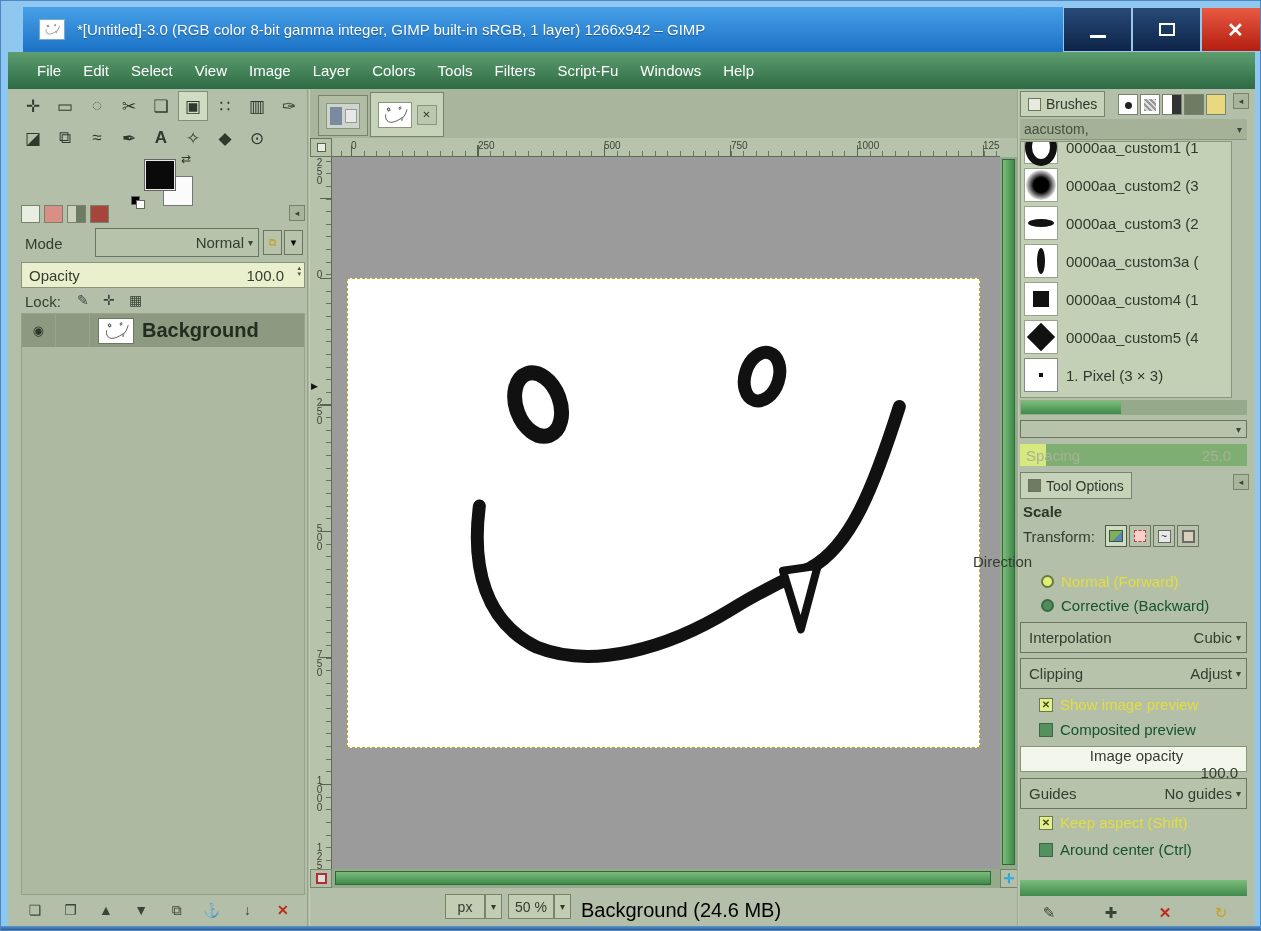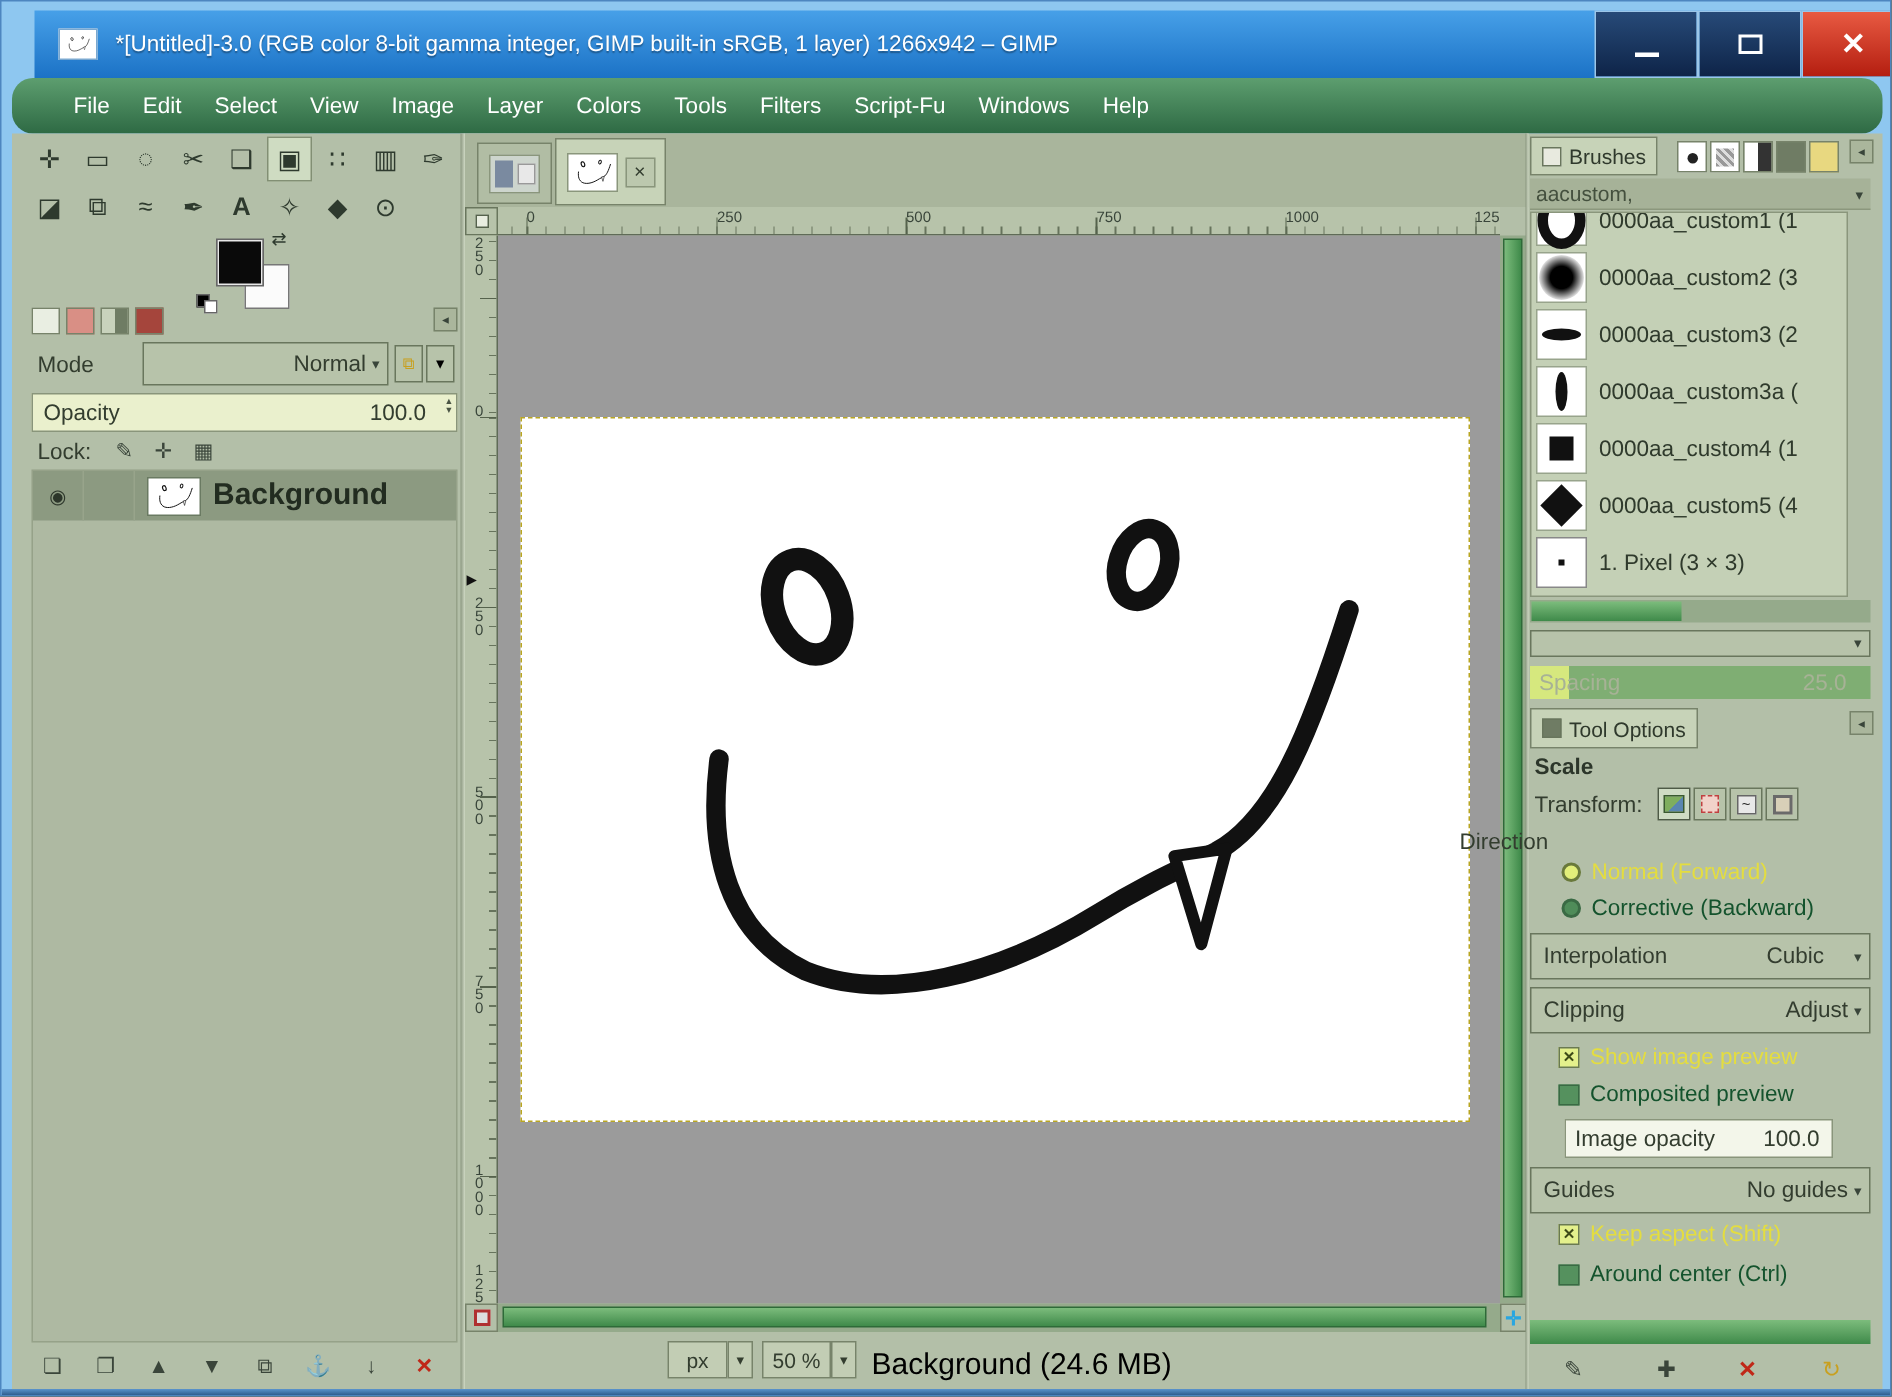--- a/index.html
+++ b/index.html
@@ -19,21 +19,21 @@
   .title-text { font-size:15px; margin-left:12px; text-shadow:0 1px 1px rgba(0,0,0,.35); white-space:nowrap; }
   .winbtns { position:absolute; right:0; top:0; height:45px; display:flex; }
   .wbtn { width:69px; height:45px; border:1px solid #9cc6e8; display:flex; align-items:center; justify-content:center; }
   .wbtn.min,.wbtn.max { background:linear-gradient(#274a78,#0e2448); }
   .wbtn.close { background:linear-gradient(#e85a42,#b41e10); color:#fff; font-size:20px; font-weight:bold; }
   .minbar { width:16px; height:3px; background:#fff; margin-top:14px; }
   .maxbox { width:16px; height:13px; border:2px solid #fff; }
 
   
   .menubar { left:7px; top:51px; width:1247px; height:37px;
-    background:linear-gradient(#5d9e6f,#2e6a44); display:flex; align-items:center; padding-left:30px;border-radius:14px; }
+    background:linear-gradient(#5d9e6f,#2e6a44); display:flex; align-items:center; padding-left:18px; }
   .menu-item { color:#fff; font-size:15px; padding:0 11px; height:100%; display:flex; align-items:center; cursor:default; }
 
   
   .main { left:7px; top:88px; width:1247px; height:837px; background:#b3bfa8; }
   .bottom-border { left:0; top:925px; width:1261px; height:6px; background:linear-gradient(#5a94cc,#1e4470); }
 
   
   .tools { left:16px; top:89px; width:298px; display:flex; flex-wrap:wrap; }
   .tool { width:30px; height:30px; margin:1px; display:flex; align-items:center; justify-content:center; font-size:17px; color:#2e3a2e; }
   .tool.active { background:#cfdcc2; border:1px solid #828f74; }
@@ -523,21 +523,21 @@
   <span class="a to-label" style="left:972px; top:552px;">Direction</span>
   <div class="a optrow" style="left:1024px; top:572px;">
     <span class="radio sel"></span>
     <span class="yellow">Normal (Forward)</span>
   </div>
   <div class="a optrow" style="left:1024px; top:596px;">
     <span class="radio un"></span>
     <span class="dim">Corrective (Backward)</span>
   </div>
 
-  <div class="a dd" style="left:1019px; top:621px; width:227px; height:31px;gap:16px;">
+  <div class="a dd" style="left:1019px; top:621px; width:227px; height:31px;">
     <span class="ddl">Interpolation</span>
     <span class="ddv">Cubic</span>
     <span class="dda">▾</span>
   </div>
   <div class="a dd" style="left:1019px; top:657px; width:227px; height:31px;">
     <span class="ddl">Clipping</span>
     <span class="ddv">Adjust</span>
     <span class="dda">▾</span>
   </div>
 
@@ -545,21 +545,21 @@
     <span class="cb checked">
         <b>✕</b>
       </span>
     <span class="yellow">Show image preview</span>
   </div>
   <div class="a optrow" style="left:1022px; top:720px;">
     <span class="cb un"></span>
     <span class="dim">Composited preview</span>
   </div>
 
-  <div class="a bar-white" style="left:1042px; top:745px; width:179px; height:26px;">
+  <div class="a bar-white" style="left:1019px; top:745px; width:227px; height:26px;flex-direction:column;">
     <span class="lab">Image opacity</span>
     <span class="val">100.0</span>
   </div>
 
   <div class="a dd" style="left:1019px; top:777px; width:227px; height:31px;">
     <span class="ddl">Guides</span>
     <span class="ddv">No guides</span>
     <span class="dda">▾</span>
   </div>
 

